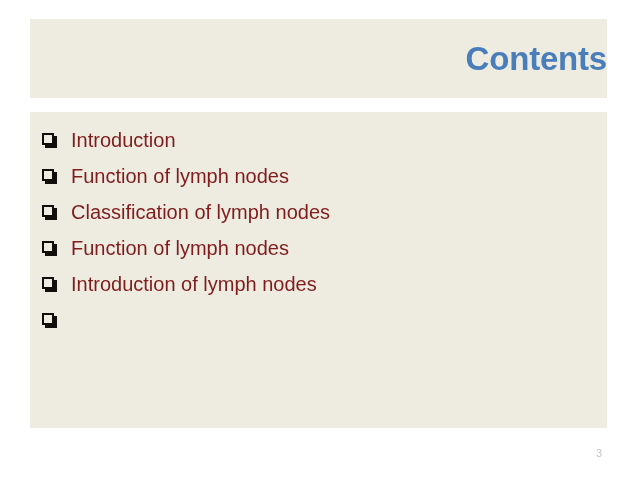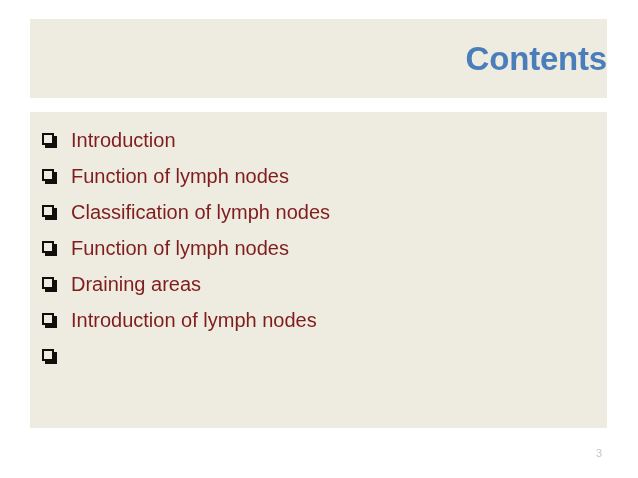--- a/index.html
+++ b/index.html
@@ -156,27 +156,20 @@
       </li>
 
       <li class="bullet-item">
         <span class="bullet-marker">
           <span class="sq-shadow"></span>
             <span class="sq-face"></span>
         </span>
         <span class="bullet-text">Function of lymph nodes</span>
       </li>
 
-      <li class="bullet-item">
-        <span class="bullet-marker">
-          <span class="sq-shadow"></span>
-            <span class="sq-face"></span>
-        </span>
-        <span class="bullet-text">Draining areas</span>
-      </li>
 
       <li class="bullet-item">
         <span class="bullet-marker">
           <span class="sq-shadow"></span>
             <span class="sq-face"></span>
         </span>
         <span class="bullet-text">Introduction of lymph nodes</span>
       </li>
 
       <li class="bullet-item">

